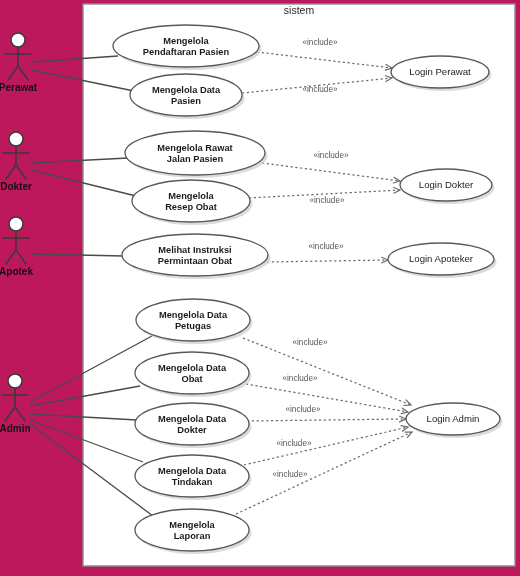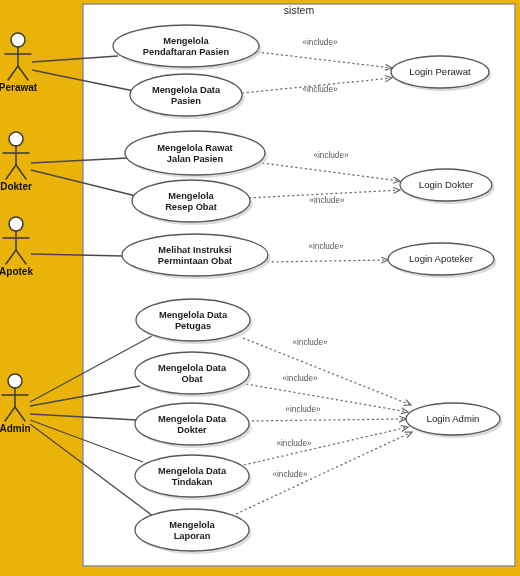--- a/index.html
+++ b/index.html
@@ -4,21 +4,21 @@
 <style>
   html, body {
     margin: 0;
     padding: 0;
     background: #ffffff;
   }
   #canvas {
     position: relative;
     width: 520px;
     height: 576px;
-    background: #eab308;
+    background: #be185d;
     font-family: "Liberation Sans", sans-serif;
     overflow: hidden;
   }
   #diagram {
     position: absolute;
     left: 0;
     top: 0;
     width: 520px;
     height: 576px;
     display: block;

